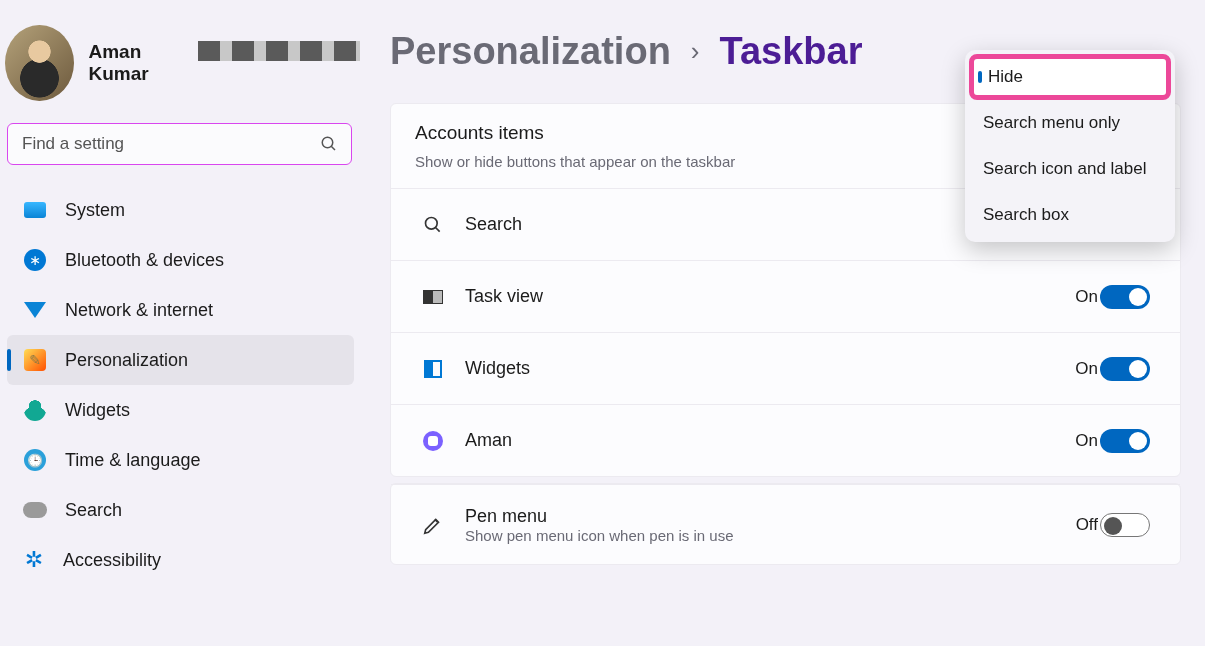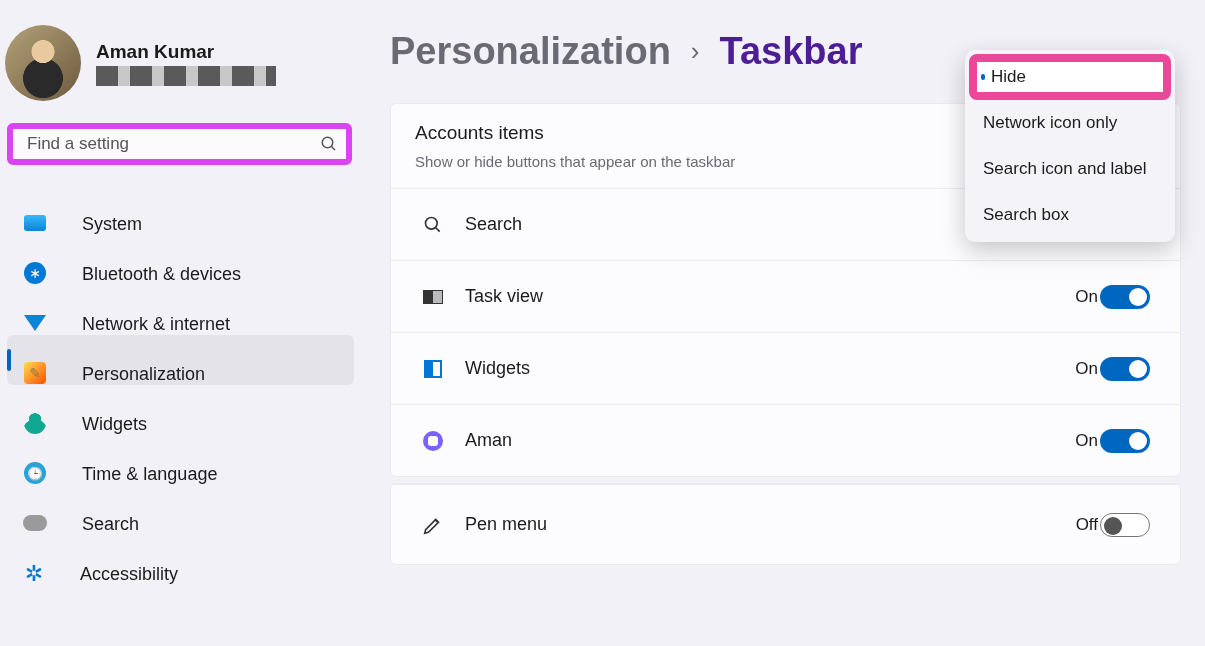--- a/index.html
+++ b/index.html
@@ -32,57 +32,57 @@
     background: linear-gradient(135deg,#b4a27a 0%, #6d593d 100%);
     position: relative;
     overflow: hidden;
   }
   .avatar::after{
     content:"";
     position:absolute; inset:0;
     background: radial-gradient(circle at 50% 35%, #e8c9a0 18%, transparent 19%),
                 radial-gradient(circle at 50% 70%, #2a2a2a 30%, transparent 31%);
   }
-  .profile-text { display:flex; flex-direction:column; gap:3px;}
+  .profile-text { display:flex; flex-direction:row; gap:3px;}
   .profile-name { font-size: 19px; font-weight: 600; }
   .profile-email-redacted {
     width: 180px; height: 20px;
     background: repeating-linear-gradient(90deg,#5a5a5a 0 22px,#c8c8c8 22px 34px);
     filter: blur(0.3px);
   }
   .search-wrap {
     margin: 0 8px 20px 2px;
     position: relative;
   }
   .search-input {
     width: 100%;
     height: 42px;
-    border: 6px solid #d946ef;
+    border: 1px solid #d946ef;
     border-radius: 6px;
     background: #fbfbfd;
     padding: 0 40px 0 14px;
     font-size: 17px;
     color: #555;
   }
   .search-input::placeholder{ color:#555; }
   .search-icon-svg {
     position: absolute; right: 14px; top: 50%; transform: translateY(-50%);
     width: 18px; height: 18px; stroke:#555; stroke-width:2; fill:none;
   }
   .nav {
     position: relative;
     overflow-y: auto;
     flex: 1;
   }
   .nav::-webkit-scrollbar{ width:4px; }
   .nav::-webkit-scrollbar-thumb{ background:#b8b8bd; border-radius:2px;}
   .nav-item {
     display: flex;
-    align-items: flex-end;
-    gap: 35px;
+    align-items: center;
+    gap: 18px;
     height: 50px;
     padding: 0 16px;
     font-size: 18px;
     border-radius: 6px;
     margin: 0 6px 0 2px;
     cursor: pointer;
     position: relative;
   }
   .nav-item.active {
     background: #e5e3ea;
@@ -184,21 +184,21 @@
   .dd-item{
     height:46px; border-radius:8px;
     display:flex; align-items:center;
     padding:0 14px;
     font-size:17px;
     cursor:pointer;
     position:relative;
   }
   .dd-item.selected{
     background:#fff;
-    border:8px solid #ec4899;
+    border:5px solid #ec4899;
   }
   .dd-item.selected::before{
     content:"";
     position:absolute; left:4px; top:12px; bottom:12px; width:4px;
     background:#0067c0; border-radius:3px;
   }
 </style>
 </head>
 <body>
 
@@ -330,35 +330,36 @@
 
     <div class="row" style="height:80px">
       <span class="row-ico ri-pen">
         <svg viewBox="0 0 24 24">
             <path d="M3 21l4-1 11-11-3-3L4 17l-1 4z"></path>
             <path d="M14 6l3 3"></path>
           </svg>
       </span>
       <div class="row-text-col">
         <span class="row-label">Pen menu</span>
+        <span class="row-sub">Show pen menu icon when pen is in use</span>
       </div>
       <div class="row-right">
         <span class="state-label">Off</span>
         <span class="toggle off"></span>
       </div>
     </div>
   </div>
 </main>
 
 <div class="dropdown">
   <div class="dd-item selected">
     <span>Hide</span>
   </div>
   <div class="dd-item">
-    <span>Network icon only</span>
+    <span>Search menu only</span>
   </div>
   <div class="dd-item">
     <span>Search icon and label</span>
   </div>
   <div class="dd-item">
     <span>Search box</span>
   </div>
 </div>
 
 </body></html>

